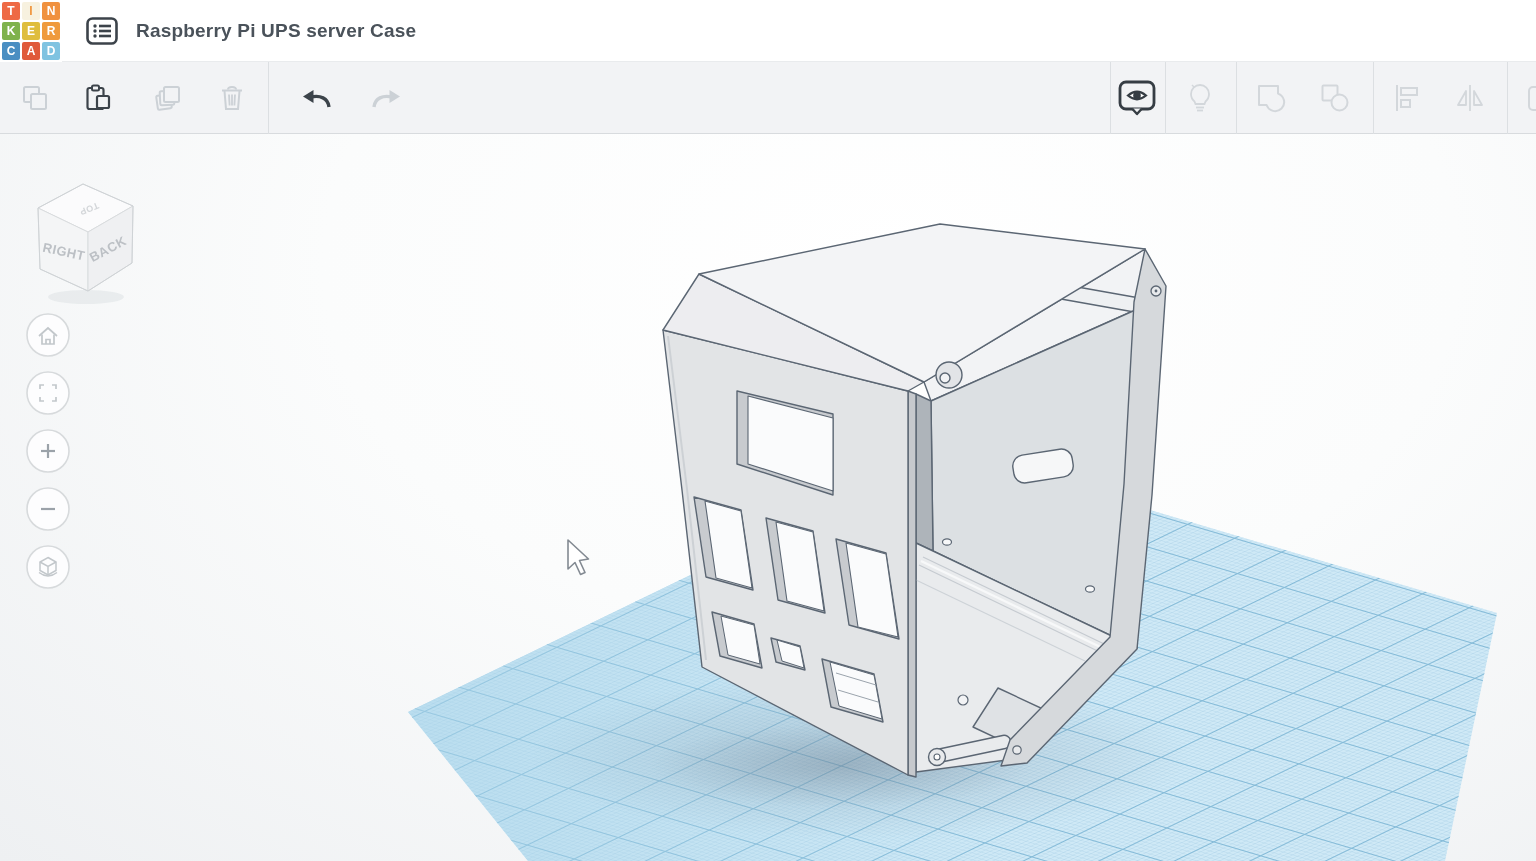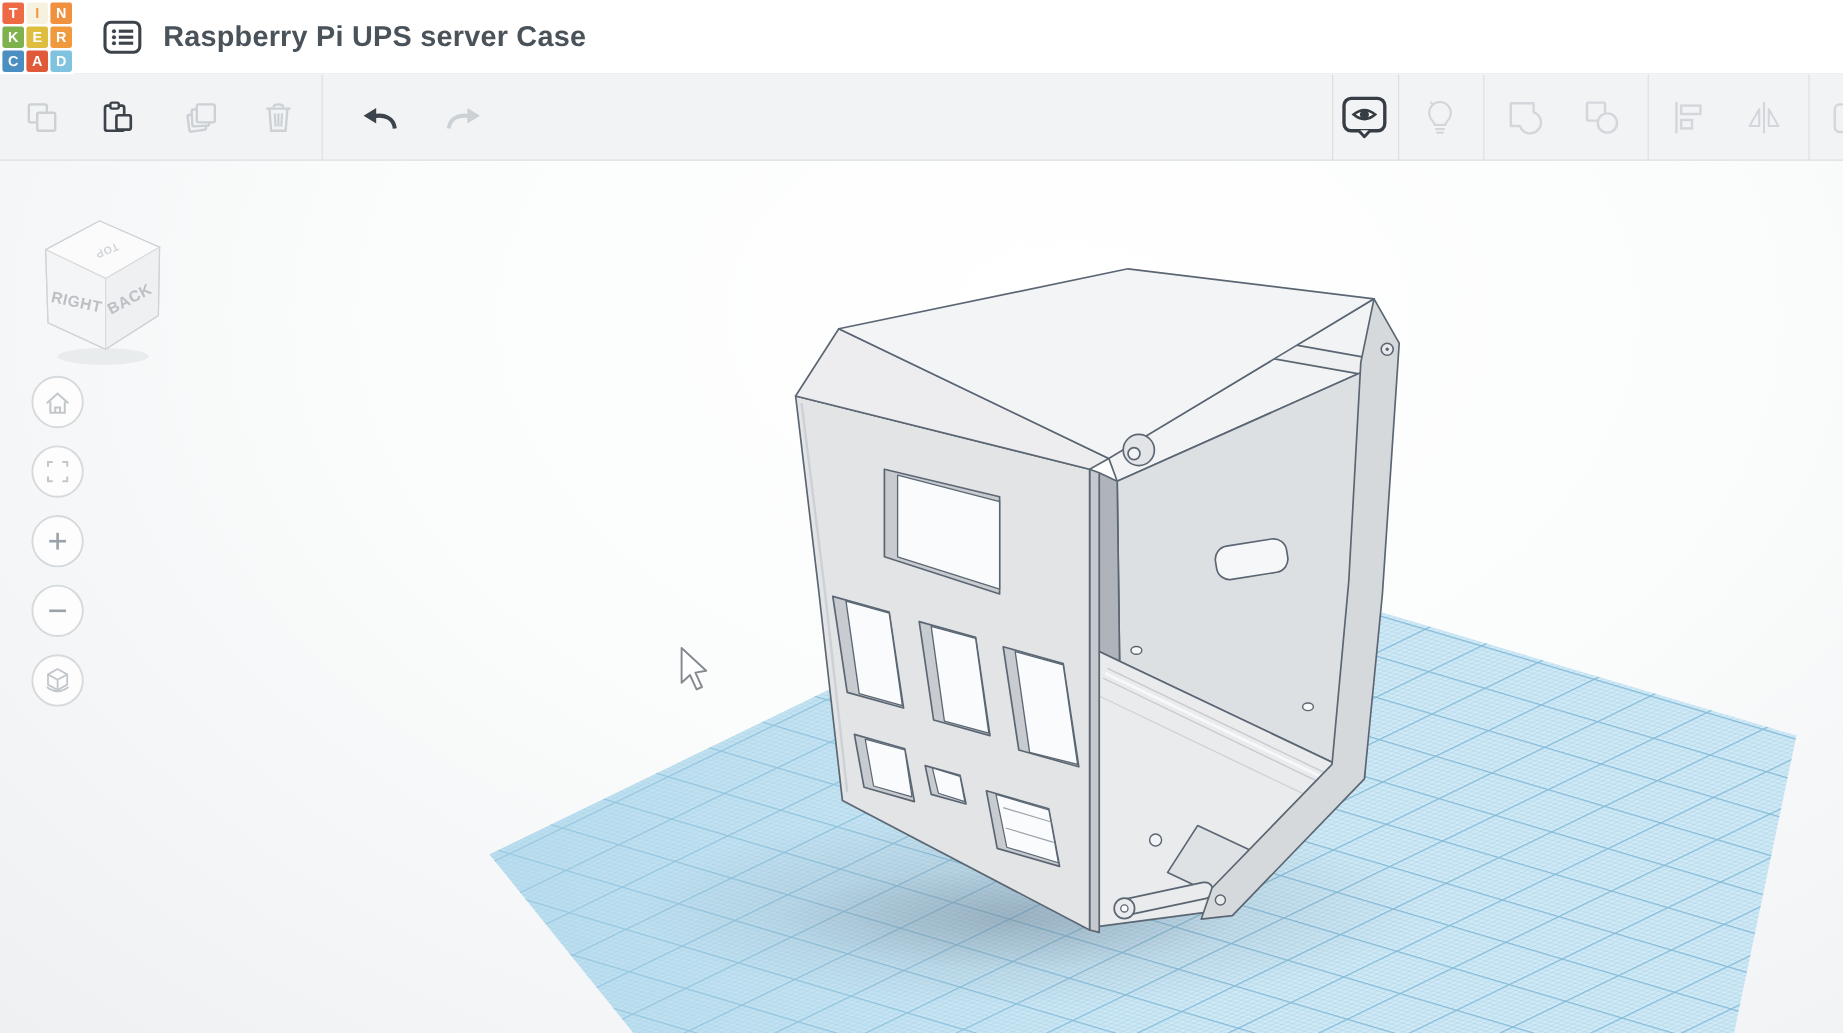--- a/index.html
+++ b/index.html
@@ -6,21 +6,21 @@
   html,body { width:1536px; height:861px; overflow:hidden; font-family:"Liberation Sans",sans-serif; background:#fff; }
 
   
   .header { position:relative; width:1536px; height:62px; background:#ffffff; border-bottom:1px solid #e9ebed; display:flex; align-items:center; }
   .logo { width:62px; height:62px; display:grid; grid-template-columns:repeat(3,1fr); grid-template-rows:repeat(3,1fr); gap:2px; padding:2px; background:#fff; }
   .logo span { display:flex; align-items:center; justify-content:center; font-size:12px; font-weight:bold; border-radius:2px; }
   .t1{background:#ee6a45;color:#fff}.t2{background:#f7f1df;color:#f0963f}.t3{background:#f0913f;color:#fff}
   .t4{background:#7fb24c;color:#fff}.t5{background:#dfbd3e;color:#fff}.t6{background:#ef9a3d;color:#fff}
   .t7{background:#4a8ec2;color:#fff}.t8{background:#e05a3a;color:#fff}.t9{background:#7fc3e1;color:#fff}
   .menu-btn { margin-left:22px; width:36px; height:36px; background:transparent; border:none; display:flex; align-items:center; justify-content:center; }
-  .doc-title { margin-left:16px; font-size:24px; font-weight:700; color:#4a525a; letter-spacing:.2px; }
+  .doc-title { margin-left:16px; font-size:19px; font-weight:700; color:#4a525a; letter-spacing:.2px; }
 
   
   .toolbar { position:relative; width:1536px; height:72px; background:#f2f3f5; border-bottom:1px solid #d8dbde; }
   .tb-btn { position:relative; width:44px; height:72px; background:transparent; border:none; display:flex; align-items:center; justify-content:center; float:left; }
   .tb-btn.wide { width:56px; }
   .tb-divider { float:left; width:1px; height:72px; background:#dcdfe2; }
   .tb-right { position:absolute; left:1110px; top:0; height:72px; display:flex; align-items:center; }
   .tb-right .tb-btn,.tb-right .tb-divider { float:none; }
   .tb-right .tb-divider { height:72px; }
 

